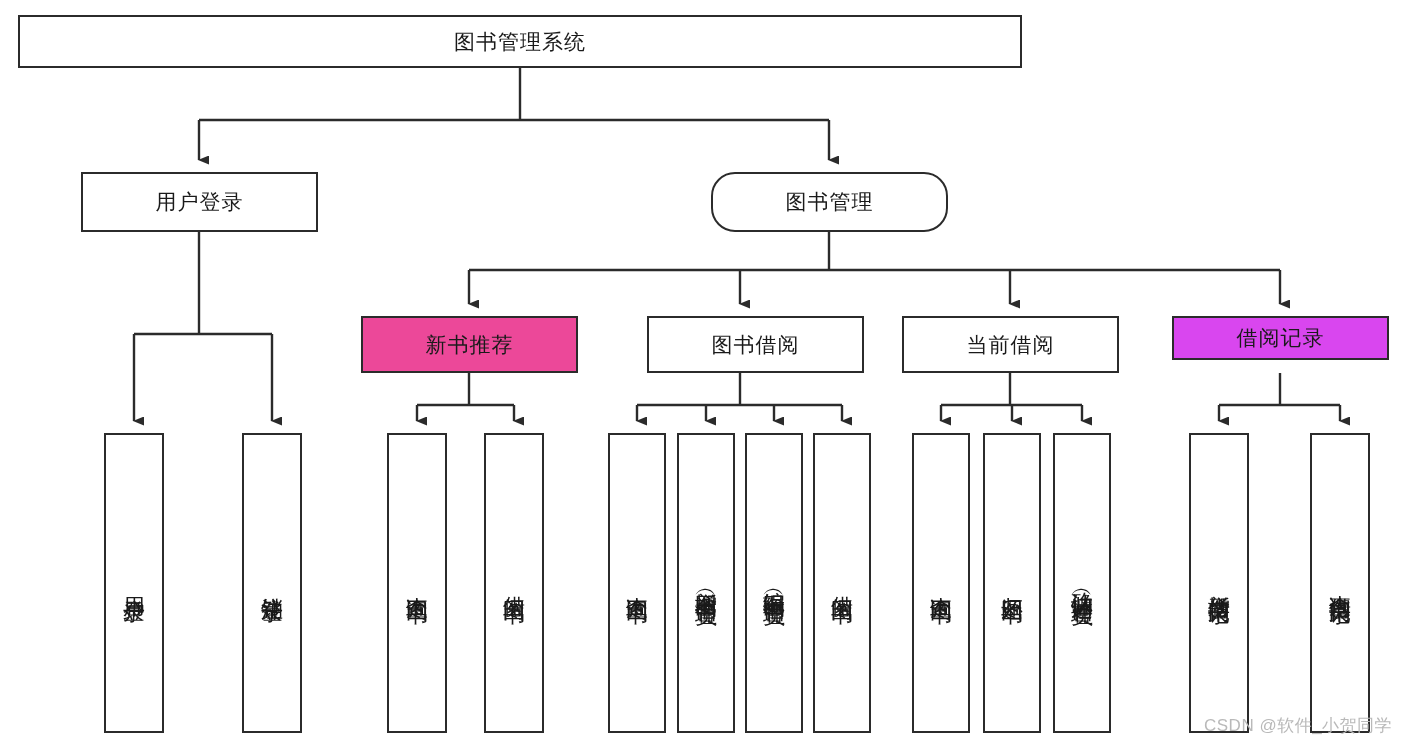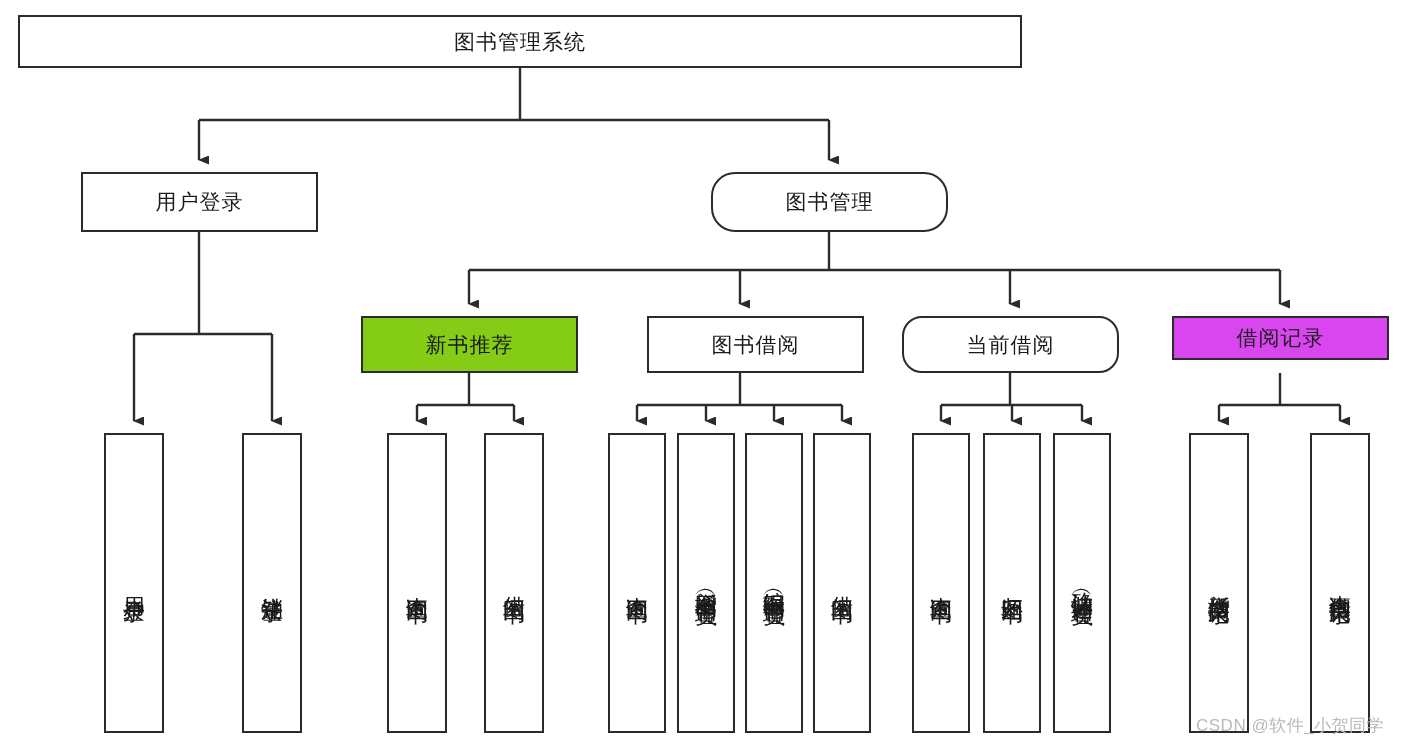--- a/index.html
+++ b/index.html
@@ -54,20 +54,21 @@
     letter-spacing: 2px;
     white-space: nowrap;
     max-height: 100%;
   }
   .watermark {
     position: absolute;
     font-size: 17px;
     color: #b9b9b9;
     white-space: nowrap;
     letter-spacing: 0.5px;
+    margin-left: 8px;
   }
 </style>
 </head>
 <body>
 
 <div id="canvas">
 
   <svg id="edges" viewBox="0 0 1405 747" width="1405" height="747" xmlns="http://www.w3.org/2000/svg">
     <defs>
       <marker id="arrowhead" markerWidth="9" markerHeight="11" refX="4.5" refY="10" orient="auto" markerUnits="userSpaceOnUse">
@@ -123,27 +124,27 @@
     <span class="node-label">图书管理系统</span>
   </div>
 
   <div class="node horizontal" style="left: 81px; top: 172px; width: 237px; height: 60px; border-color: rgb(43, 43, 43); background: rgb(255, 255, 255); color: rgb(26, 26, 26);">
     <span class="node-label">用户登录</span>
   </div>
   <div class="node horizontal" style="left: 711px; top: 172px; width: 237px; height: 60px; border-color: rgb(43, 43, 43); background: rgb(255, 255, 255); color: rgb(26, 26, 26); border-radius: 24px;">
     <span class="node-label">图书管理</span>
   </div>
 
-  <div class="node horizontal" style="left: 361px; top: 316px; width: 217px; height: 57px; border-color: rgb(43, 43, 43); background: #84cc16; color: rgb(26, 26, 26);">
+  <div class="node horizontal" style="left: 361px; top: 316px; width: 217px; height: 57px; border-color: rgb(43, 43, 43); background: #ec4899; color: rgb(26, 26, 26);">
     <span class="node-label">新书推荐</span>
   </div>
   <div class="node horizontal" style="left: 632px; top: 316px; width: 217px; height: 57px; border-color: rgb(43, 43, 43); background: rgb(255, 255, 255); color: rgb(26, 26, 26); margin-left: 15px;">
     <span class="node-label">图书借阅</span>
   </div>
-  <div class="node horizontal" style="left: 902px; top: 316px; width: 217px; height: 57px; border-color: rgb(43, 43, 43); background: rgb(255, 255, 255); color: rgb(26, 26, 26); border-radius: 20px;">
+  <div class="node horizontal" style="left: 902px; top: 316px; width: 217px; height: 57px; border-color: rgb(43, 43, 43); background: rgb(255, 255, 255); color: rgb(26, 26, 26);">
     <span class="node-label">当前借阅</span>
   </div>
   <div class="node horizontal" style="left: 1172px; top: 316px; width: 217px; height: 44px; border-color: rgb(43, 43, 43); background: #d946ef; color: rgb(26, 26, 26);">
     <span class="node-label">借阅记录</span>
   </div>
 
   <div class="node vertical" style="left: 104px; top: 433px; width: 60px; height: 300px; border-color: rgb(43, 43, 43); background: rgb(255, 255, 255); color: rgb(26, 26, 26);">
     <span class="node-label">用户登录</span>
   </div>
   <div class="node vertical" style="left: 242px; top: 433px; width: 60px; height: 300px; border-color: rgb(43, 43, 43); background: rgb(255, 255, 255); color: rgb(26, 26, 26);">

